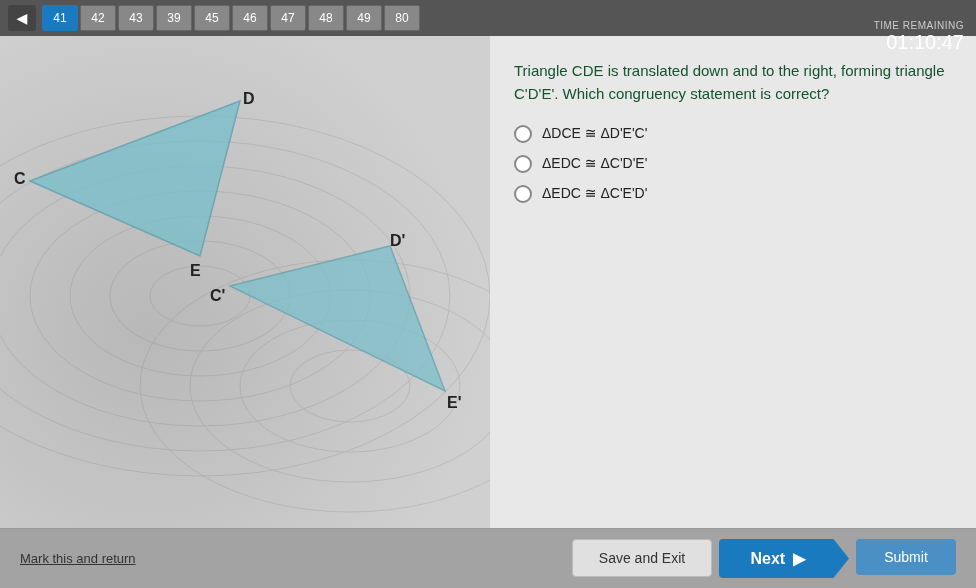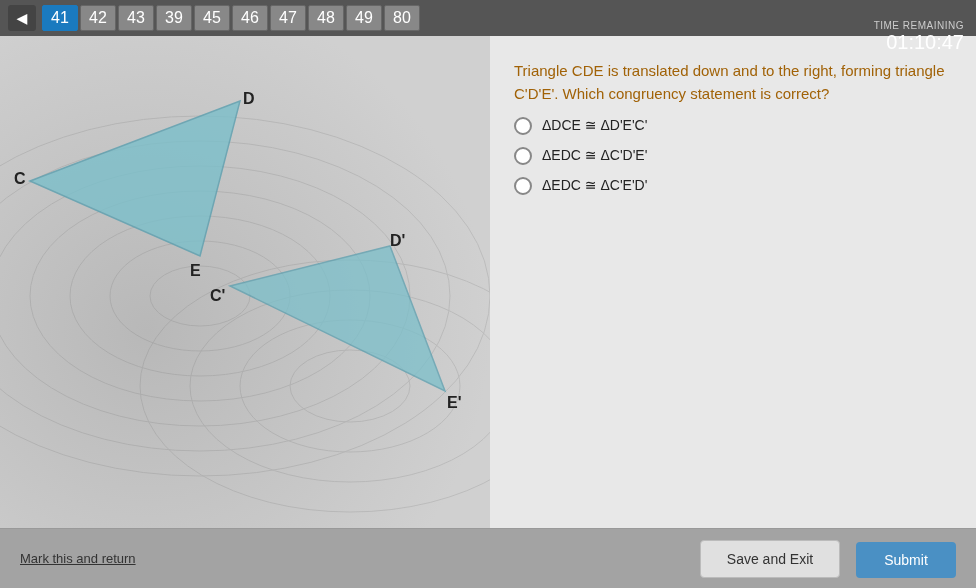--- a/index.html
+++ b/index.html
@@ -38,21 +38,21 @@
       display: flex;
       gap: 2px;
       margin-left: 6px;
     }
     .q-tab {
       background: #888;
       color: #fff;
       border: 1px solid #666;
       width: 36px;
       height: 26px;
-      font-size: 16px;
+      font-size: 12px;
       cursor: pointer;
       display: flex;
       align-items: center;
       justify-content: center;
       border-radius: 2px;
     }
     .q-tab.active {
       background: #1a7abf;
       border-color: #1a7abf;
     }
@@ -101,23 +101,23 @@
     
     .right-panel {
       flex: 1;
       padding: 24px 24px 16px 24px;
       background: #e8e8e8;
       display: flex;
       flex-direction: column;
     }
     .question-text {
       font-size: 15px;
-      color: #a16207;
+      color: #14532d;
       line-height: 1.5;
-      margin-bottom: 12px;
+      margin-bottom: 20px;
     }
     .answer-options {
       display: flex;
       flex-direction: column;
       gap: 12px;
     }
     .option-row {
       display: flex;
       gap: 10px;
       cursor: pointer;
@@ -147,22 +147,22 @@
       border-top: 1px solid #999;
     }
     .mark-return {
       font-size: 13px;
       color: #333;
       text-decoration: underline;
       cursor: pointer;
     }
     .bottom-buttons {
       display: flex;
-      gap: 16px;
-      align-items: flex-end;
+      gap: 7px;
+      align-items: flex-start;
     }
     .btn-save-exit {
       background: #e0e0e0;
       color: #333;
       border: 1px solid #bbb;
       padding: 10px 24px;
       font-size: 14px;
       cursor: pointer;
       border-radius: 4px;
       min-width: 140px;
@@ -287,15 +287,19 @@
       </label>
 
     </div>
   </div>
 </div>
 
 <div class="bottom-bar">
   <span class="mark-return">Mark this and return</span>
   <div class="bottom-buttons">
     <button class="btn-save-exit">Save and Exit</button>
+    <button class="btn-next">
+      <span>Next</span>
+      <span>▶</span>
+    </button>
     <button class="btn-submit">Submit</button>
   </div>
 </div>
 
 </body></html>

